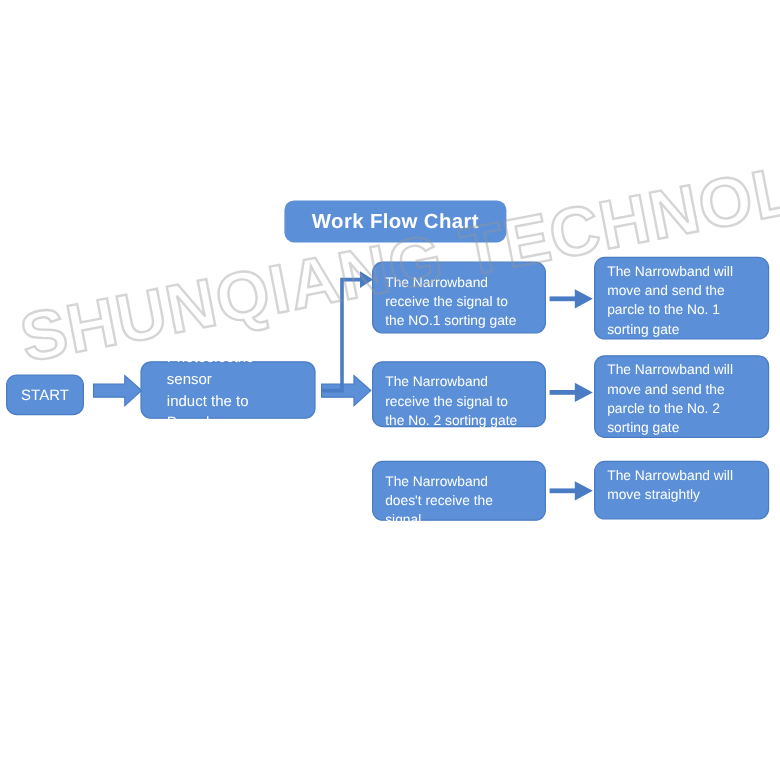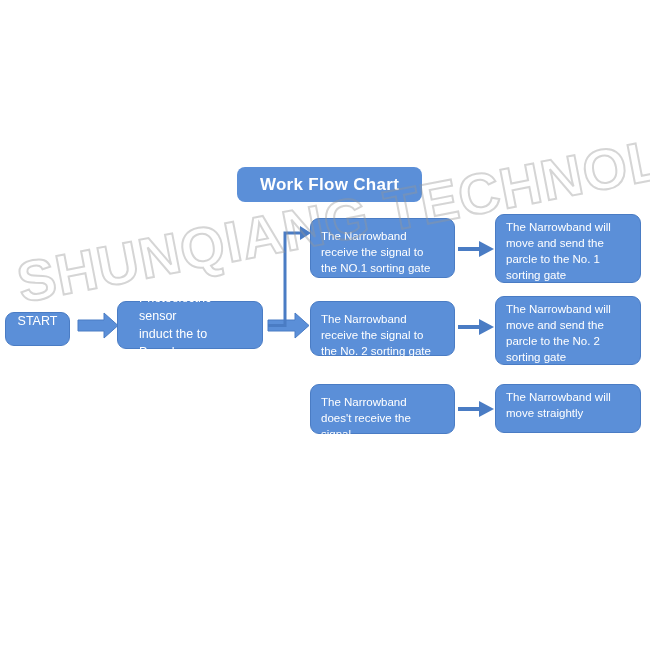--- a/index.html
+++ b/index.html
@@ -74,20 +74,21 @@
     white-space: pre-line;
   }
 
   
   .node-start {
     left: 5px;
     top: 312px;
     width: 65px;
     height: 34px;
     display: flex;
+    align-items: center;
     justify-content: center;
     font-size: 12.5px;
   }
 
   
   .node-sensor {
     left: 117px;
     top: 301px;
     width: 146px;
     height: 48px;

